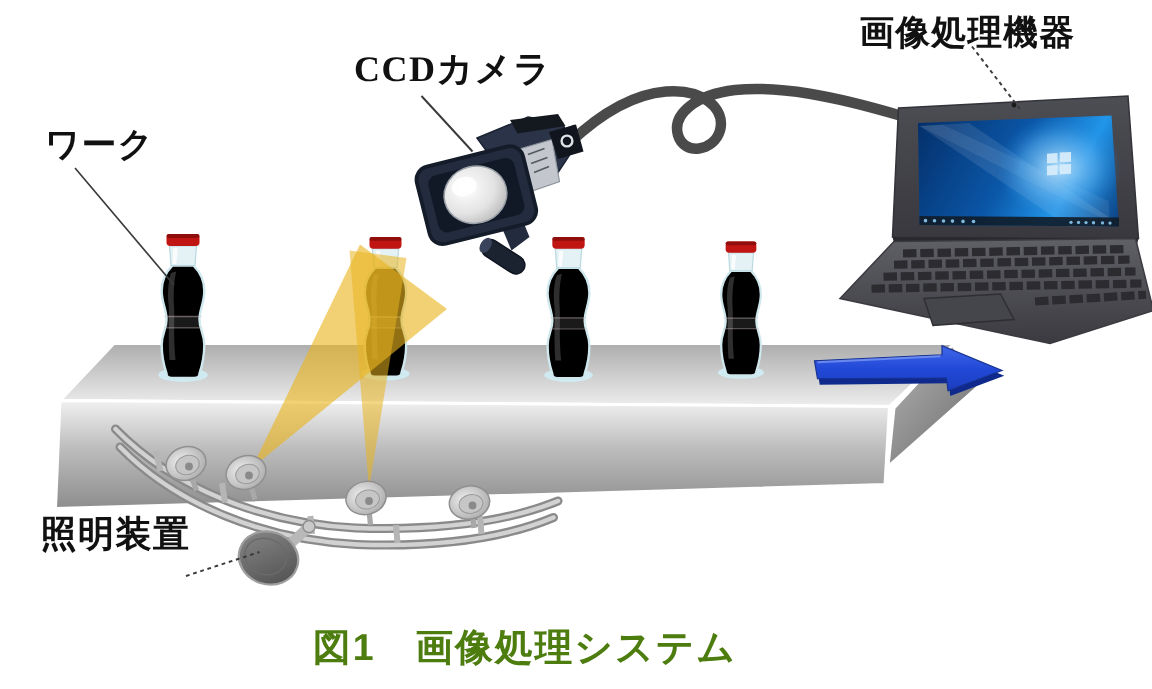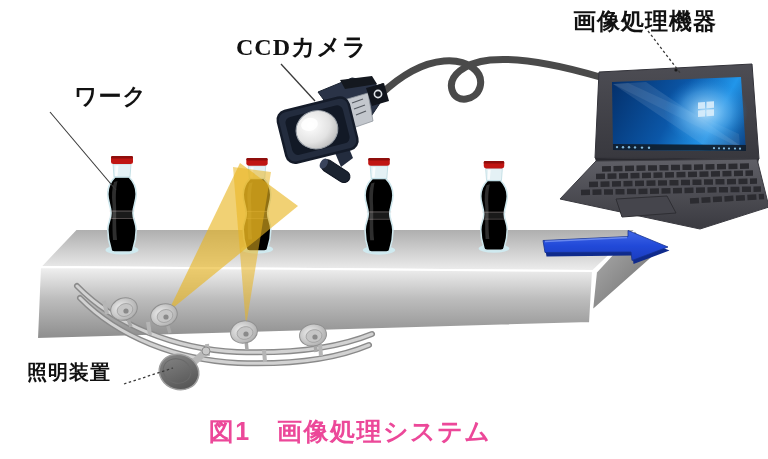--- a/index.html
+++ b/index.html
@@ -5,27 +5,27 @@
   html,body{margin:0;padding:0;background:#fff;}
   #stage{
     position:relative;width:768px;height:459px;background:#ffffff;overflow:hidden;
     font-family:"Liberation Sans","DejaVu Sans",sans-serif;
   }
   #stage svg{position:absolute;left:0;top:0;}
   .jp-label{
     position:absolute;color:#111;font-weight:700;white-space:nowrap;
     letter-spacing:1px;line-height:1.1;
   }
-  #label-work{left:30px;top:84px;font-size:23px;margin-left:44px;}
+  #label-work{left:30px;top:84px;font-size:23px;}
   #label-camera{left:236px;top:34px;font-size:24px;font-family:Liberation Serif, serif;}
   #label-processor{left:573px;top:9px;font-size:23px;}
-  #label-lighting{left:27px;top:361px;font-size:20px;}
+  #label-lighting{left:27px;top:344px;font-size:24px;}
   #caption{
     position:absolute;left:150px;top:415px;width:400px;text-align:center;
-    color:#ec4899;font-weight:700;font-size:25px;letter-spacing:1.5px;
+    color:#4d7c0f;font-weight:700;font-size:25px;letter-spacing:1.5px;
   }
 </style>
 </head>
 <body>
 
 <div id="stage">
 
 <svg width="768" height="459" viewBox="0 0 768 459">
   <defs>
     <linearGradient id="gradTop" x1="0" y1="229" x2="0" y2="271" gradientUnits="userSpaceOnUse">

